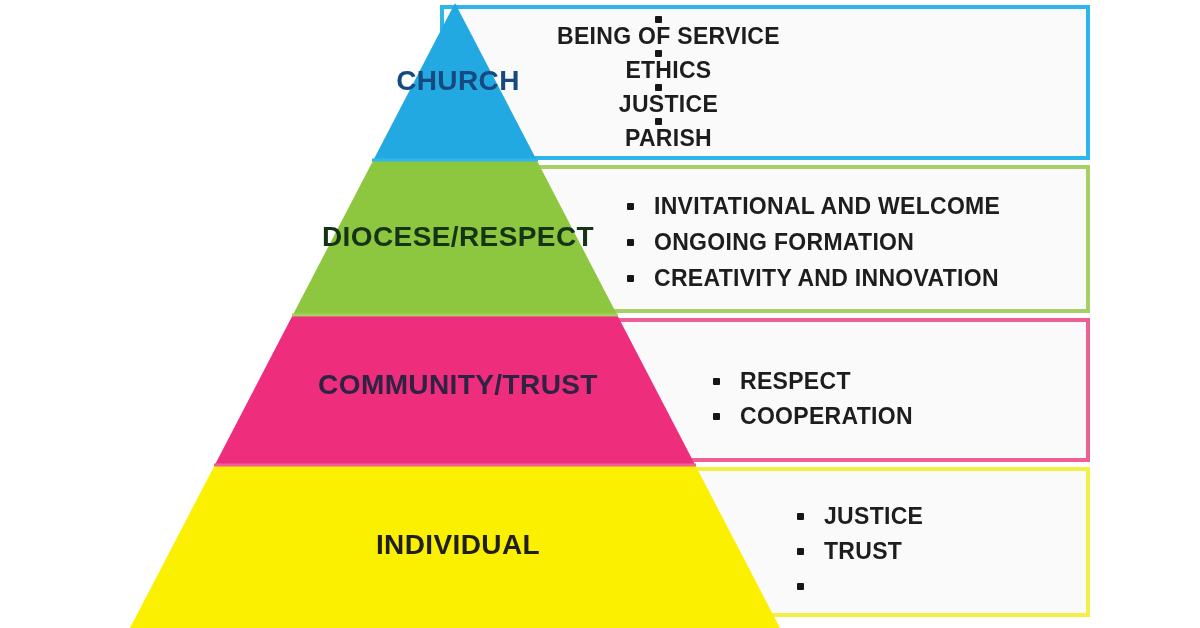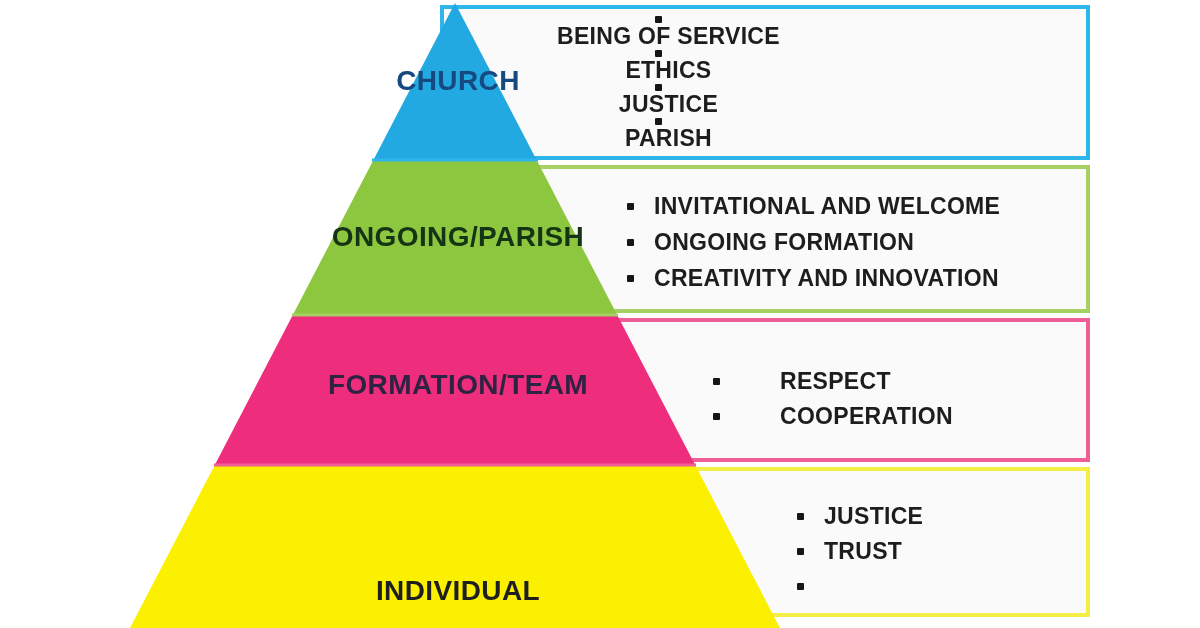--- a/index.html
+++ b/index.html
@@ -22,32 +22,32 @@
   svg.pyramid { position:absolute; left:0; top:0; z-index:2; }
 
   
   .tier-label {
     position:absolute; z-index:3; transform:translate(-50%,-50%);
     font-weight:bold; font-size:28px; letter-spacing:0.4px; white-space:nowrap;
   }
   .label-0 { left:458px; top:81px;  }
   .label-1 { left:458px; top:237px; }
   .label-2 { left:458px; top:385px; }
-  .label-3 { left:458px; top:545px;margin-top:46px; }
+  .label-3 { left:458px; top:545px; }
 
   
   .bullets {
     position:absolute; z-index:3; list-style:none; margin:0; padding:0;
     font-weight:bold; font-size:23px; color:#1d1d1d;
     letter-spacing:0.3px; white-space:nowrap;
   }
   .bullets li { display:flex; align-items:center; }
   .bl-0 { left:557px; top:16px;  } .bl-0 li { height:34px;flex-direction:column; }
   .bl-1 { left:627px; top:188px; } .bl-1 li { height:36px; }
-  .bl-2 { left:713px; top:364px; } .bl-2 li { height:35px;gap:40px; }
+  .bl-2 { left:713px; top:364px; } .bl-2 li { height:35px; }
   .bl-3 { left:797px; top:499px; } .bl-3 li { height:35px; }
   .dot {
     width:7px; height:7px; background:#161616; border-radius:1px;
     margin-right:20px; flex:0 0 auto;
   }
 </style>
 </head>
 <body>
 
 <div class="canvas">
@@ -61,22 +61,22 @@
     <polygon points="455,3 536.6,160 373.4,160" style="fill: rgb(34, 169, 225);"></polygon>
     <polygon points="373.4,160 536.6,160 617.2,315 292.8,315" style="fill: rgb(141, 198, 63);"></polygon>
     <polygon points="292.8,315 617.2,315 695.2,465 214.8,465" style="fill: rgb(238, 45, 125);"></polygon>
     <polygon points="214.8,465 695.2,465 780,628 130,628" style="fill: rgb(251, 240, 0);"></polygon>
     <line x1="372" y1="160" x2="538" y2="160" stroke-width="3" style="stroke: rgb(46, 182, 234);"></line>
     <line x1="292" y1="315" x2="618" y2="315" stroke-width="3" style="stroke: rgb(166, 208, 99);"></line>
     <line x1="214" y1="465" x2="696" y2="465" stroke-width="3" style="stroke: rgb(239, 95, 149);"></line>
   </svg>
 
   <div class="tier-label label-0" style="color: rgb(21, 73, 127);">CHURCH</div>
-  <div class="tier-label label-1" style="color: rgb(21, 51, 21);">ONGOING/PARISH</div>
-  <div class="tier-label label-2" style="color: rgb(46, 35, 66);">FORMATION/TEAM</div>
+  <div class="tier-label label-1" style="color: rgb(21, 51, 21);">DIOCESE/RESPECT</div>
+  <div class="tier-label label-2" style="color: rgb(46, 35, 66);">COMMUNITY/TRUST</div>
   <div class="tier-label label-3" style="color: rgb(32, 31, 31);">INDIVIDUAL</div>
 
   <ul class="bullets bl-0">
     <li>
       <span class="dot"></span>
       <span>BEING OF SERVICE</span>
       </li>
     <li>
       <span class="dot"></span>
       <span>ETHICS</span>

